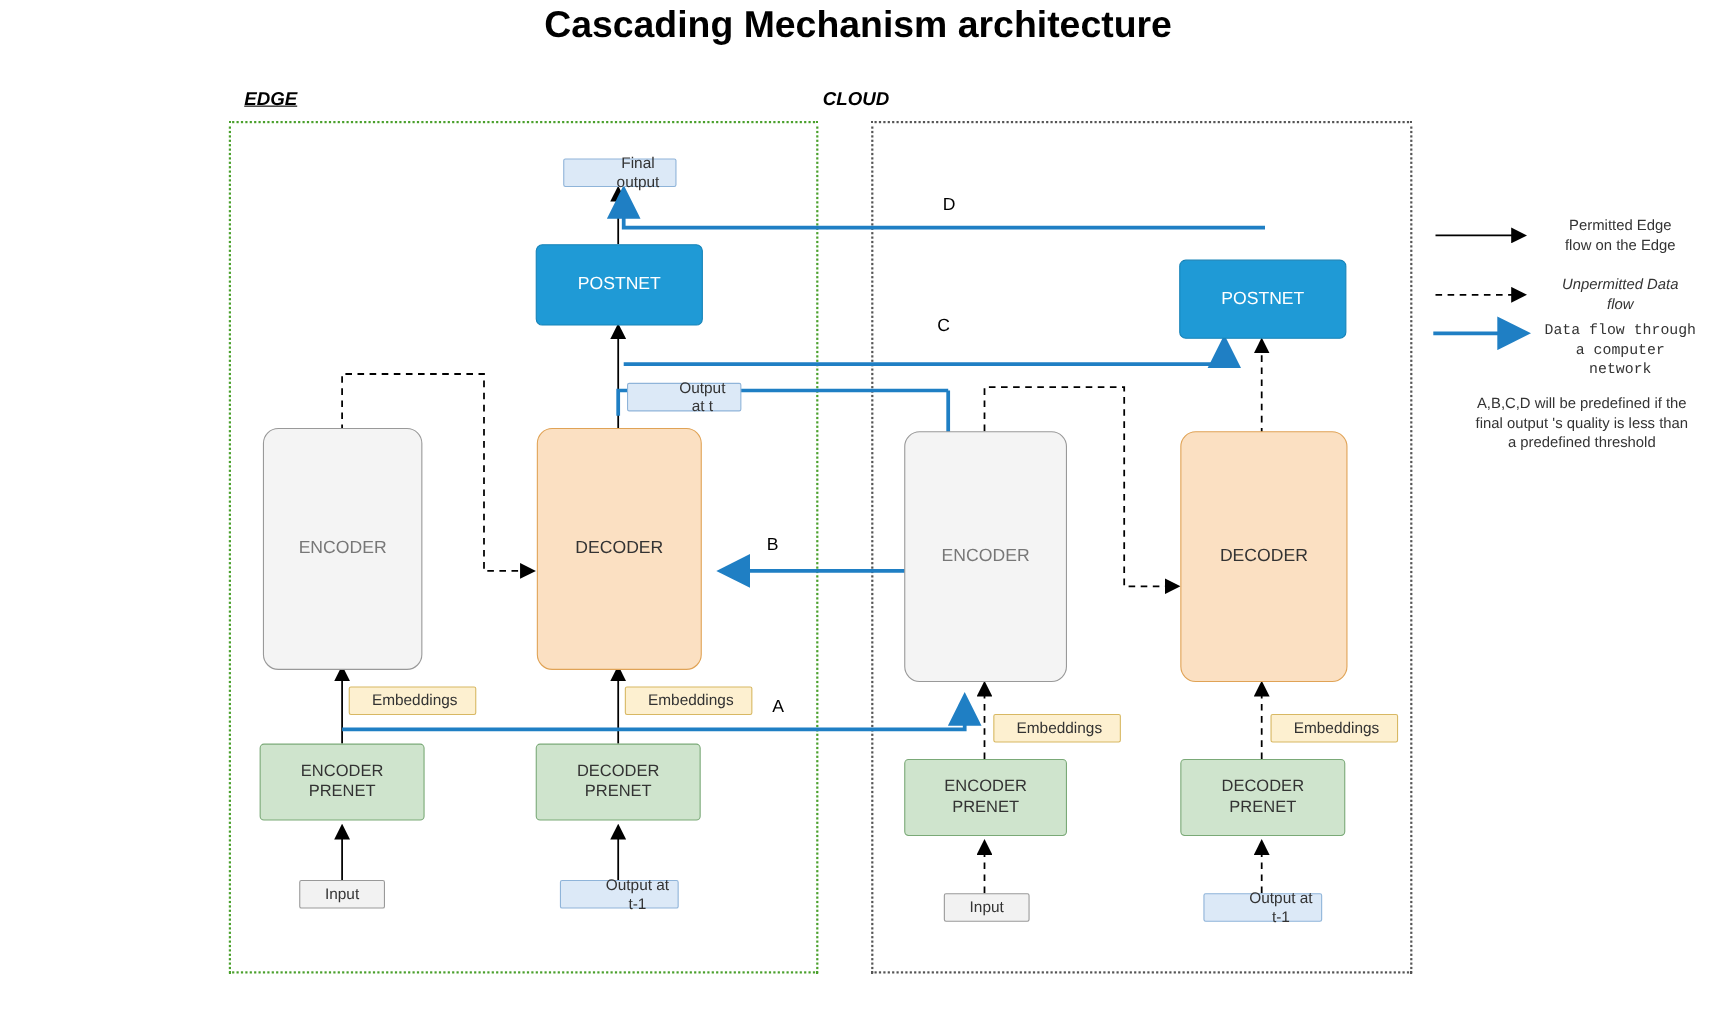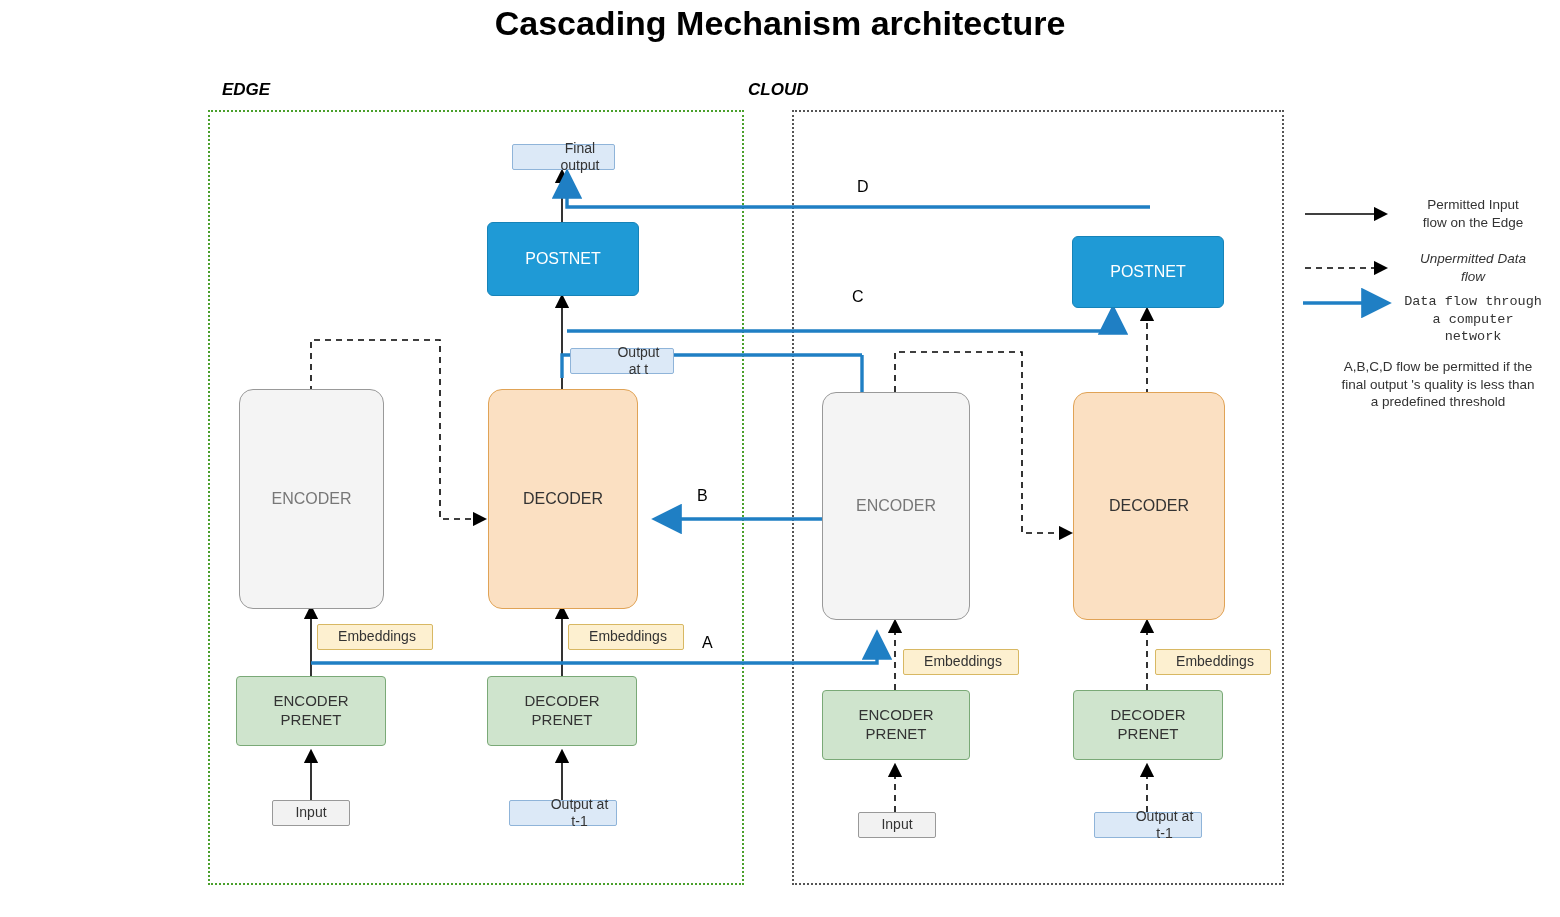--- a/index.html
+++ b/index.html
@@ -128,21 +128,21 @@
 </head>
 <body>
 
 <div id="canvas">
 
   <div class="title">Cascading Mechanism architecture</div>
 
   <div class="zone zone-edge" style="left:208px; top:110px; width:536px; height:775px;"></div>
   <div class="zone zone-cloud" style="left:792px; top:110px; width:492px; height:775px;"></div>
 
-  <div class="zone-label" style="left:222px; top:80px;">EDGE</div>
+  <div class="zone-label" style="left:222px; top:80px;text-decoration:underline;">EDGE</div>
   <div class="zone-label" style="left:748px; top:80px;">CLOUD</div>
 
   <svg class="layer" viewBox="0 0 1560 917">
     <defs>
       <marker id="arrBlack" markerWidth="9" markerHeight="9" refX="7" refY="4.5" orient="auto">
         <path d="M0,0 L9,4.5 L0,9 z" fill="#000000"></path>
       </marker>
       <marker id="arrNet" markerWidth="9" markerHeight="9" refX="7" refY="4.5" orient="auto">
         <path d="M0,0 L9,4.5 L0,9 z" fill="#1f7fc4"></path>
       </marker>
@@ -242,34 +242,34 @@
   <div class="flow-letter" style="left:852px; top:288px;">C</div>
   <div class="flow-letter" style="left:857px; top:178px;">D</div>
 
   <svg class="layer" viewBox="0 0 1560 917">
     <line x1="1305" y1="214" x2="1385" y2="214" stroke="#000" stroke-width="1.6" marker-end="url(#arrBlack)"></line>
     <line x1="1305" y1="268" x2="1385" y2="268" stroke="#000" stroke-width="1.6" stroke-dasharray="6,5" marker-end="url(#arrBlack)"></line>
     <line x1="1303" y1="303" x2="1385" y2="303" stroke="#1f7fc4" stroke-width="3.4" marker-end="url(#arrNet)"></line>
   </svg>
 
   <div class="legend-text" style="left:1398px; top:196px; width:150px;">
-    <div>Permitted Input</div>
+    <div>Permitted Edge</div>
     <div>flow on the Edge</div>
   </div>
 
   <div class="legend-text" style="left:1398px; top:250px; width:150px;font-style:italic;">
     <div>Unpermitted Data</div>
     <div>flow</div>
   </div>
 
   <div class="legend-text" style="left:1398px; top:293px; width:150px;font-family:Liberation Mono, monospace;">
     <div>Data flow through</div>
     <div>a computer</div>
     <div>network</div>
   </div>
 
   <div class="legend-text" style="left:1328px; top:358px; width:220px;">
-    <div>A,B,C,D flow be permitted if the</div>
+    <div>A,B,C,D will be predefined if the</div>
     <div>final output 's quality is less than</div>
     <div>a predefined threshold</div>
   </div>
 
 </div>
 
 </body></html>

